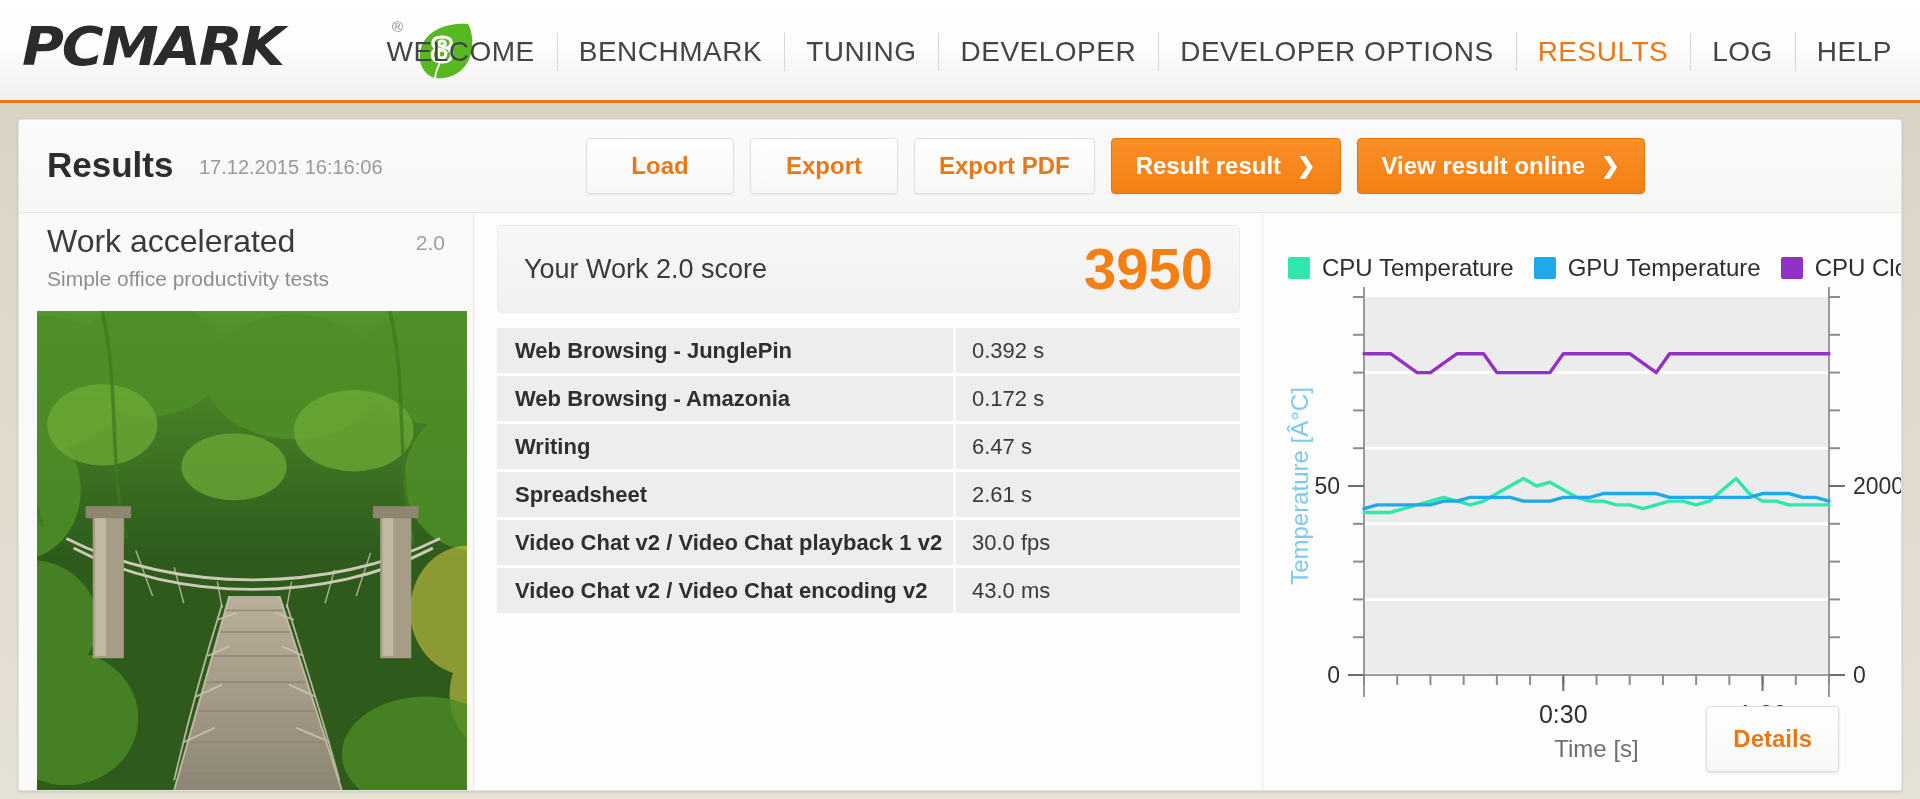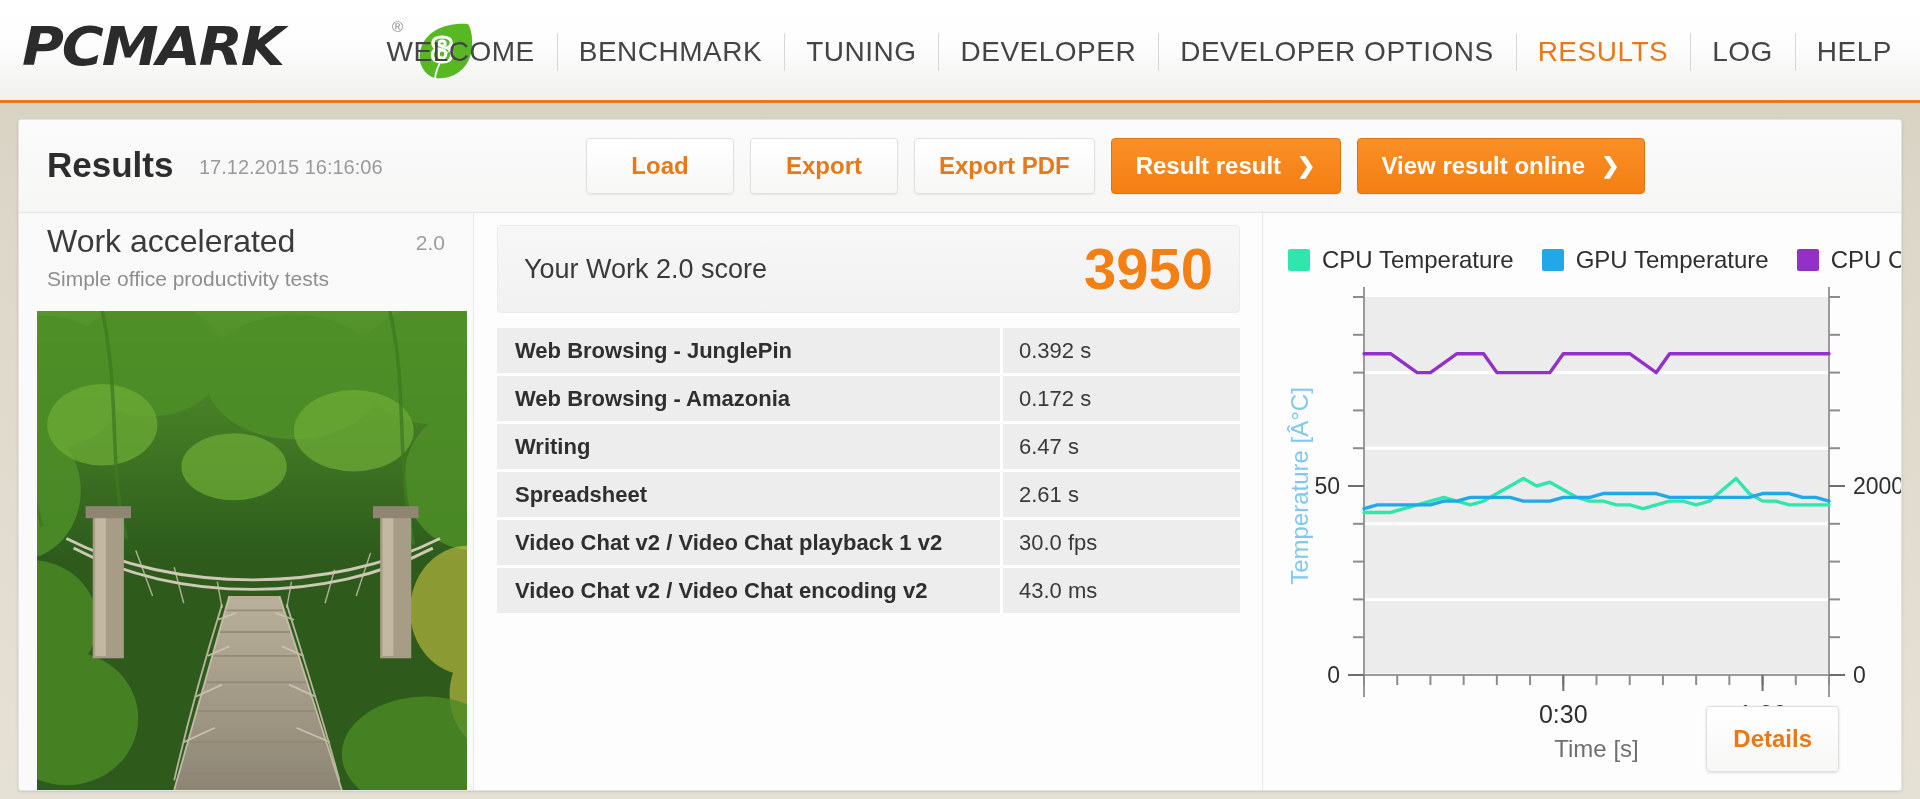--- a/index.html
+++ b/index.html
@@ -150,36 +150,36 @@
   table.results{
     position:absolute; left:22px; top:112px; right:22px;
     border-collapse:separate; border-spacing:0 3px;
     width:calc(100% - 44px);
   }
   table.results td{
     background:#ededed; height:45px; vertical-align:middle;
   }
   td.rlabel{
     font-size:22px; font-weight:bold; color:#2f2f2f;
-    padding-left:18px; width:503px;
+    padding-left:18px; width:456px;
   }
   td.rvalue{
     font-size:22px; color:#3a3a3a;
     padding-left:16px;
     border-left:3px solid #fdfdfd;
   }
 
   
   .colC{
     position:absolute; left:1245px; top:93px; right:0; bottom:0;
     background:#fdfdfd;
   }
   .legend{
-    position:absolute; left:24px; top:24px; right:20px; height:46px;
-    display:flex; align-items:center; gap:14px;text-align:right;
+    position:absolute; left:24px; top:32px; right:20px; height:46px;
+    display:flex; align-items:center; gap:6px;text-align:right;
   }
   .lg-item{ display:flex; align-items:center; gap:12px; margin-right:14px; }
   .lg-swatch{ width:22px; height:22px; border-radius:2px; }
   .lg-text{ font-size:24px; color:#2e2e2e; white-space:nowrap; }
 
   .chart-wrap{
     position:absolute; left:0; top:62px; right:0; bottom:0;
   }
   .chart-wrap svg{ display:block; }
 

